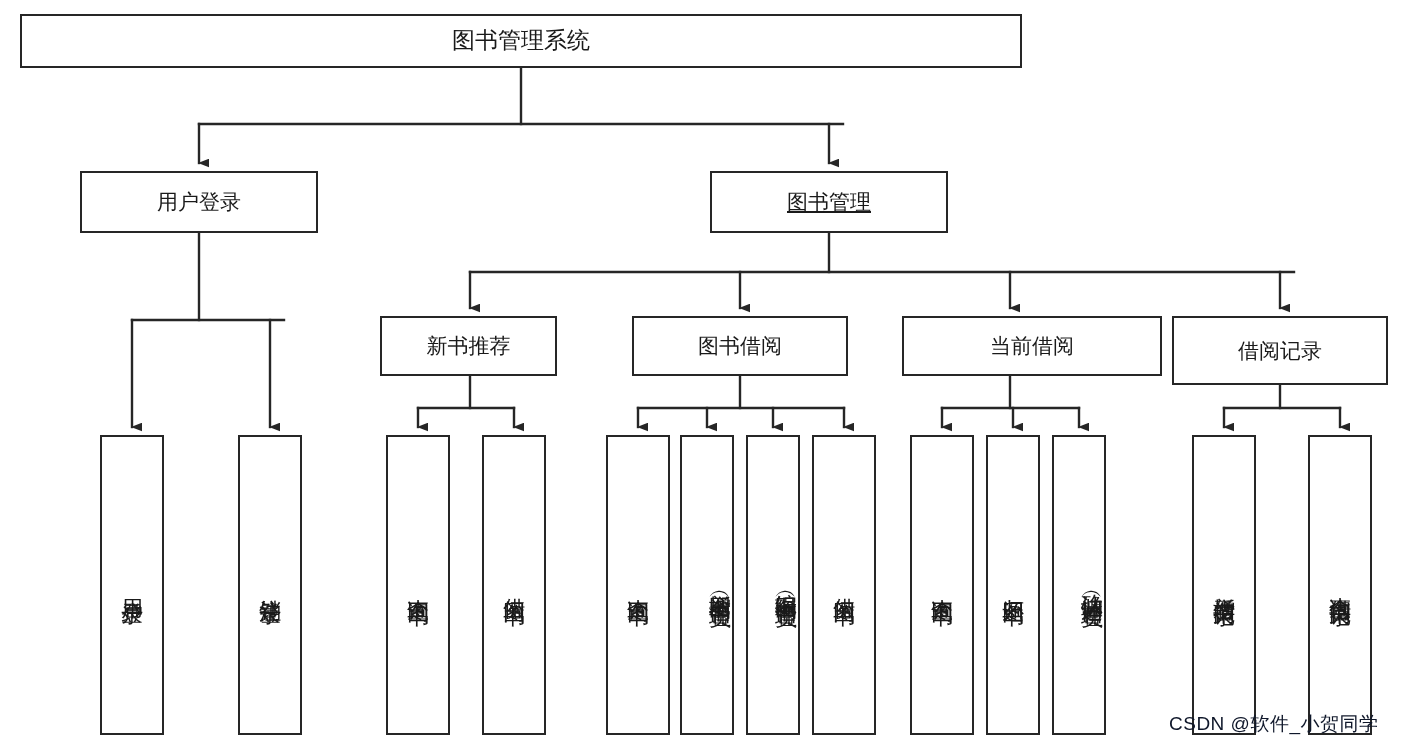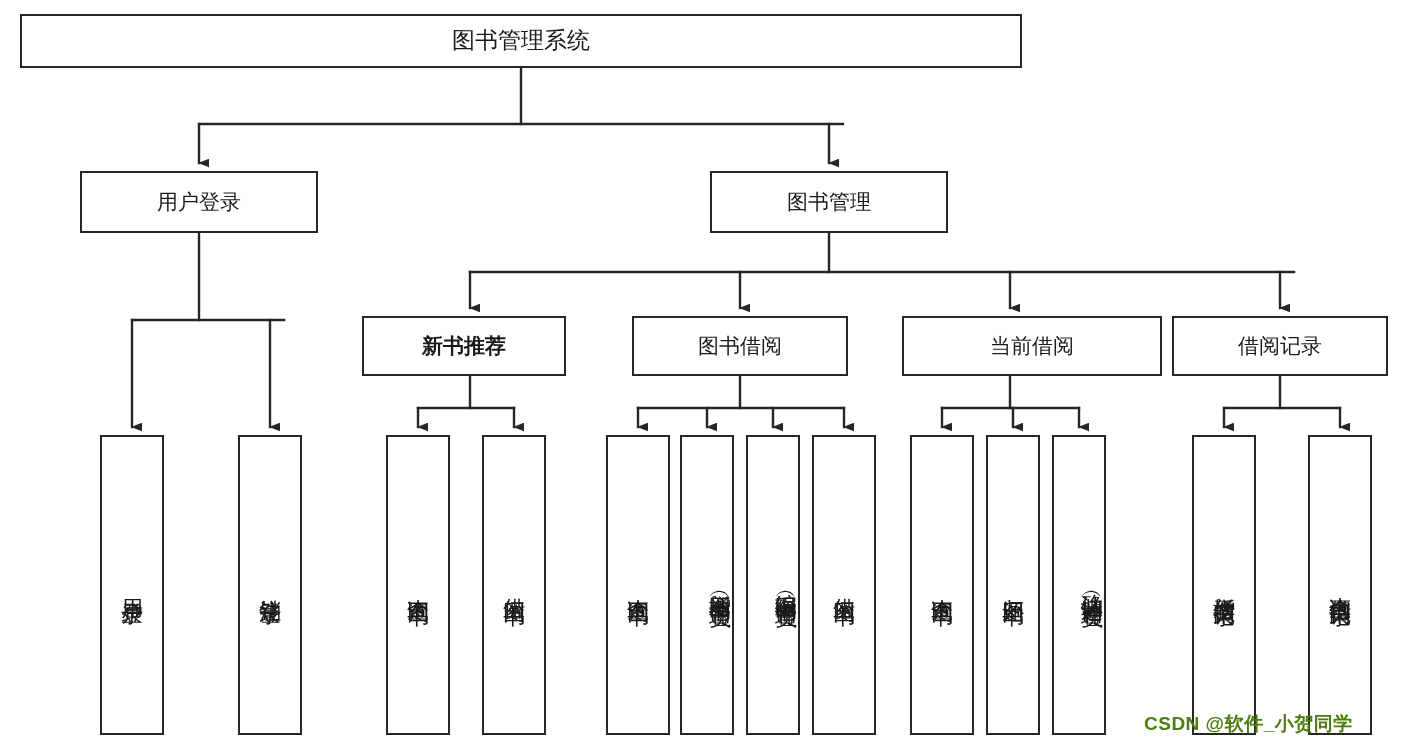--- a/index.html
+++ b/index.html
@@ -57,28 +57,27 @@
   }
   .node.leaf.align-top {
     align-items: flex-start;
   }
   .node-label {
     display: block;
     white-space: pre-line;
   }
   .watermark {
     position: absolute;
-    left: 1144px;
+    left: 1169px;
     top: 711px;
     font-size: 19px;
-    color: #4d7c0f;
+    color: #0f172a;
     letter-spacing: 0.5px;
     white-space: nowrap;
     z-index: 5;
-    font-weight: bold;
   }
 </style>
 </head>
 <body>
 
 <div id="diagram-root">
 
   <svg id="edge-layer" viewBox="0 0 1405 747" width="1405" height="747" xmlns="http://www.w3.org/2000/svg">
     <defs>
       <marker id="arrowhead" markerWidth="9" markerHeight="11" refX="4.5" refY="10" orient="auto" markerUnits="userSpaceOnUse">
@@ -131,34 +130,34 @@
     </g>
   </svg>
 
   <div class="node root" style="left:20px; top:14px; width:1002px; height:54px;">
     <span class="node-label">图书管理系统</span>
   </div>
 
   <div class="node level2" style="left:80px; top:171px; width:238px; height:62px;">
     <span class="node-label">用户登录</span>
   </div>
-  <div class="node level2" style="left:710px; top:171px; width:238px; height:62px;">
+  <div class="node level2" style="left:710px; top:171px; width:238px; height:62px;text-decoration:underline;">
     <span class="node-label">图书管理</span>
   </div>
 
-  <div class="node level3" style="left:362px; top:316px; width:204px; height:60px;font-weight:bold;">
+  <div class="node level3" style="left:380px; top:316px; width:177px; height:60px;">
     <span class="node-label">新书推荐</span>
   </div>
   <div class="node level3" style="left:632px; top:316px; width:216px; height:60px;text-align:center;">
     <span class="node-label">图书借阅</span>
   </div>
   <div class="node level3" style="left:902px; top:316px; width:260px; height:60px;">
     <span class="node-label">当前借阅</span>
   </div>
-  <div class="node level3" style="left:1172px; top:316px; width:216px; height:60px;">
+  <div class="node level3" style="left:1172px; top:316px; width:216px; height:69px;">
     <span class="node-label">借阅记录</span>
   </div>
 
   <div class="node leaf" style="left:100px; top:435px; width:64px; height:300px;">
     <span class="node-label">用户登录</span>
   </div>
   <div class="node leaf" style="left:238px; top:435px; width:64px; height:300px;">
     <span class="node-label">注销登录</span>
   </div>
 

